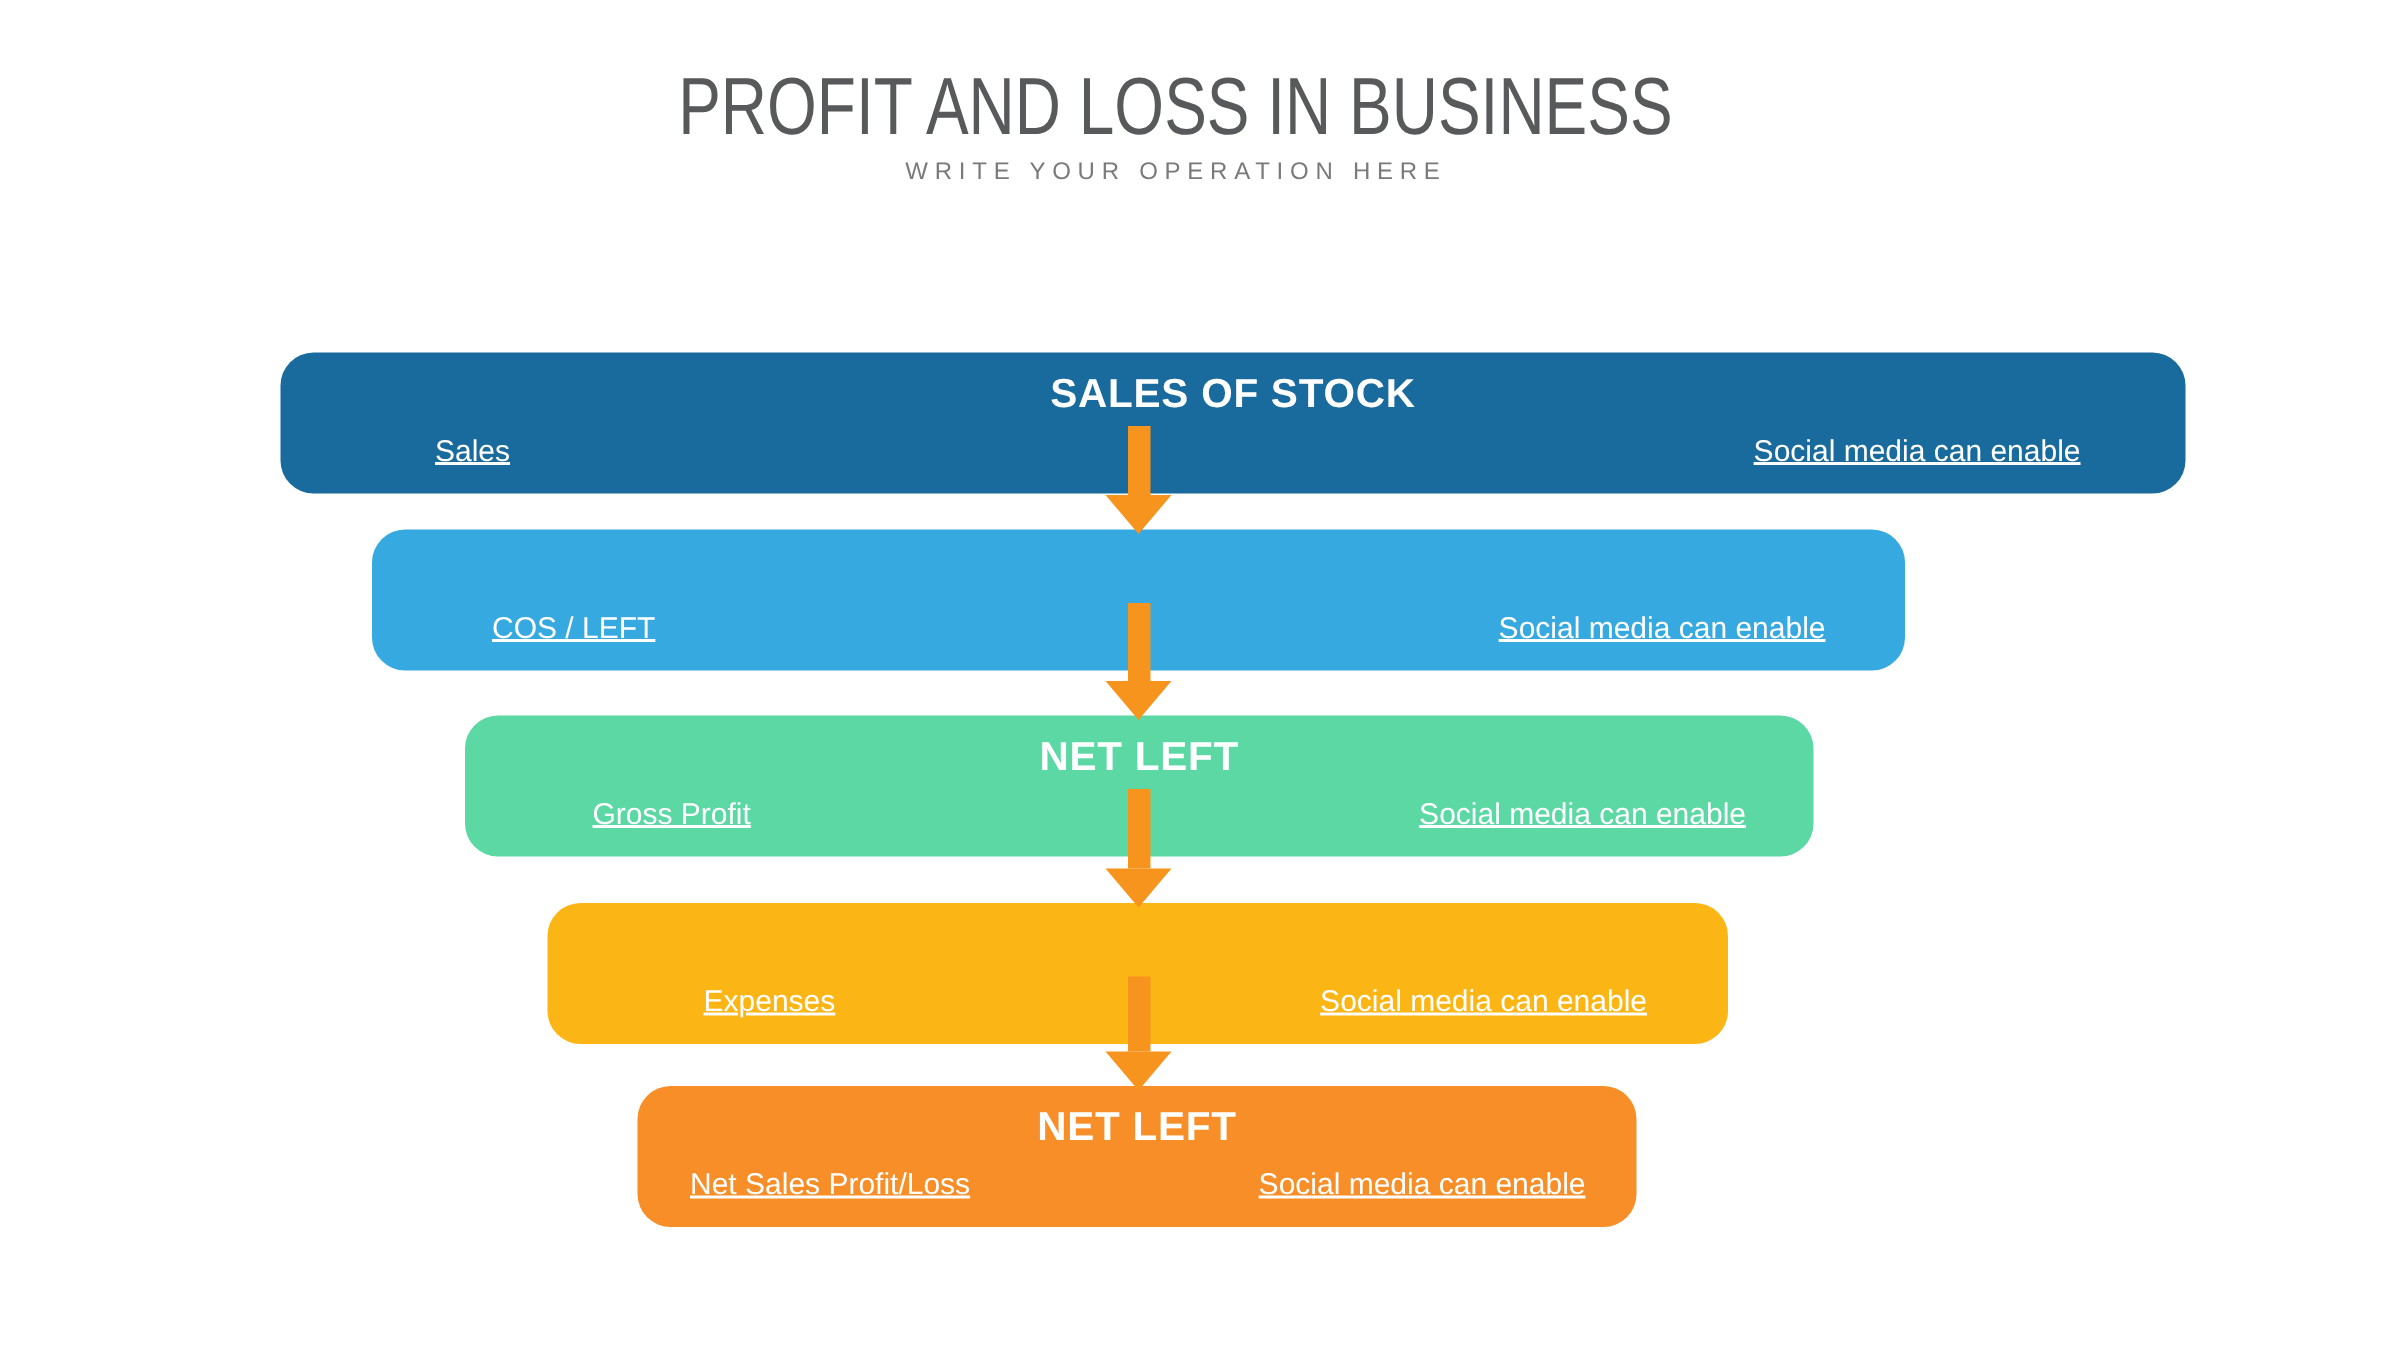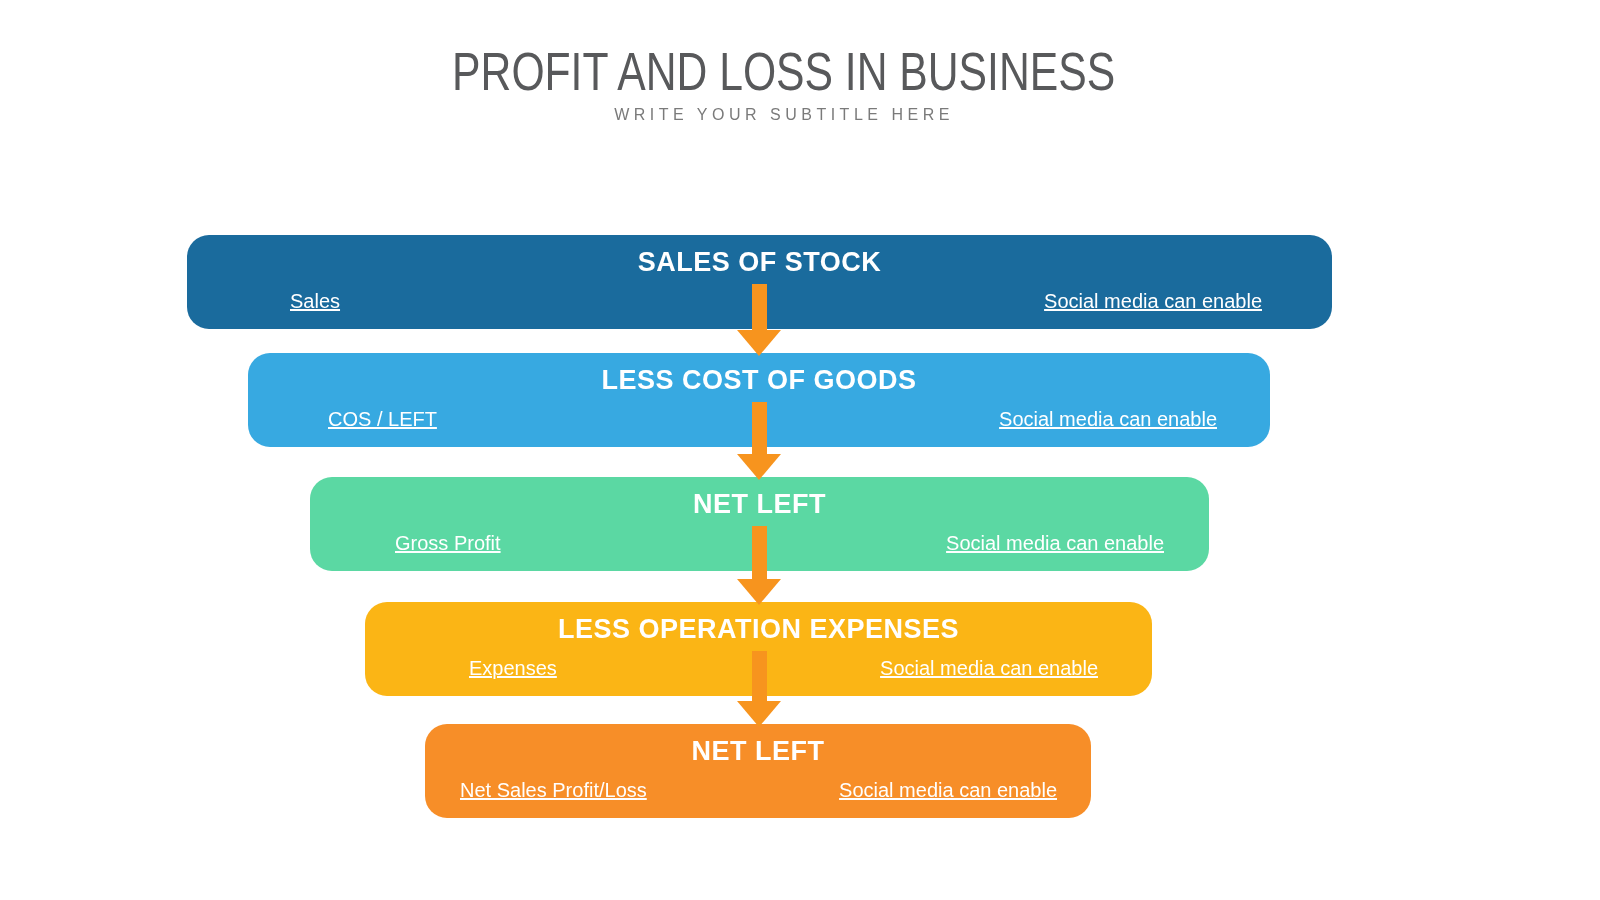--- a/index.html
+++ b/index.html
@@ -55,21 +55,21 @@
   }
 
   
   .step {
     position: absolute;
     height: 94px;
     border-radius: 22px;
     color: #ffffff;
     z-index: 1;
   }
-  .step-1 { left: 187px; top: 235px; width: 1145px; }
+  .step-1 { left: 187px; top: 235px; width: 1270px; }
   .step-2 { left: 248px; top: 353px; width: 1022px; }
   .step-3 { left: 310px; top: 477px; width: 899px;  }
   .step-4 { left: 365px; top: 602px; width: 787px;  }
   .step-5 { left: 425px; top: 724px; width: 666px;  }
 
   .step-heading {
     text-align: center;
     padding-top: 12px;
     font-size: 27px;
     font-weight: 700;
@@ -122,38 +122,37 @@
     border-top: 26px solid var(--arrow-color, #F7941E);
   }
 </style>
 </head>
 <body>
 
 <div class="slide">
 
   <div class="header">
     <h1 class="title"><span class="squeeze">PROFIT AND LOSS IN BUSINESS</span></h1>
-    <div class="subtitle">WRITE YOUR SUBTITLE HERE</div>
+    <div class="subtitle">WRITE YOUR OPERATION HERE</div>
   </div>
 
   <div>
 
     <div class="step step-1" style="background-color: rgb(26, 107, 157);">
       <div class="step-heading">SALES OF STOCK</div>
       <span class="step-label left-label">Sales</span>
       <span class="step-label right-label">Social media can enable</span>
     </div>
 
     <div class="arrow arrow-1" style="--arrow-color: #F7941E;">
       <div class="arrow-shaft"></div>
       <div class="arrow-head"></div>
     </div>
 
     <div class="step step-2" style="background-color: rgb(55, 169, 225);">
-      <div class="step-heading">LESS COST OF GOODS</div>
       <span class="step-label left-label">COS / LEFT</span>
       <span class="step-label right-label">Social media can enable</span>
     </div>
 
     <div class="arrow arrow-2" style="--arrow-color: #F7941E;">
       <div class="arrow-shaft"></div>
       <div class="arrow-head"></div>
     </div>
 
     <div class="step step-3" style="background-color: rgb(91, 216, 163);">
@@ -161,21 +160,20 @@
       <span class="step-label left-label">Gross Profit</span>
       <span class="step-label right-label">Social media can enable</span>
     </div>
 
     <div class="arrow arrow-3" style="--arrow-color: #F7941E;">
       <div class="arrow-shaft"></div>
       <div class="arrow-head"></div>
     </div>
 
     <div class="step step-4" style="background-color: rgb(251, 181, 21);">
-      <div class="step-heading">LESS OPERATION EXPENSES</div>
       <span class="step-label left-label">Expenses</span>
       <span class="step-label right-label">Social media can enable</span>
     </div>
 
     <div class="arrow arrow-4" style="--arrow-color: #F7941E;">
       <div class="arrow-shaft"></div>
       <div class="arrow-head"></div>
     </div>
 
     <div class="step step-5" style="background-color: rgb(247, 142, 40);">

